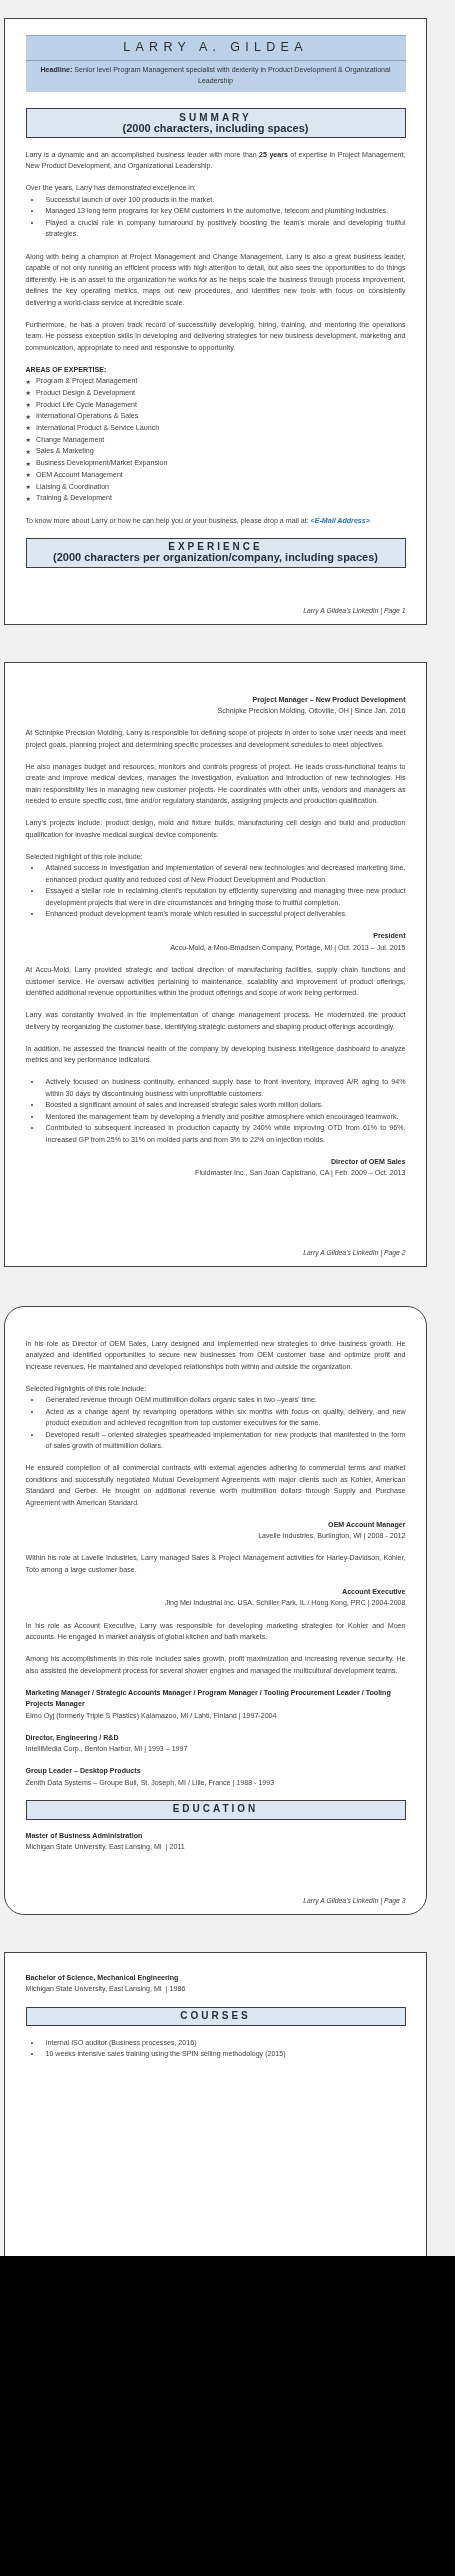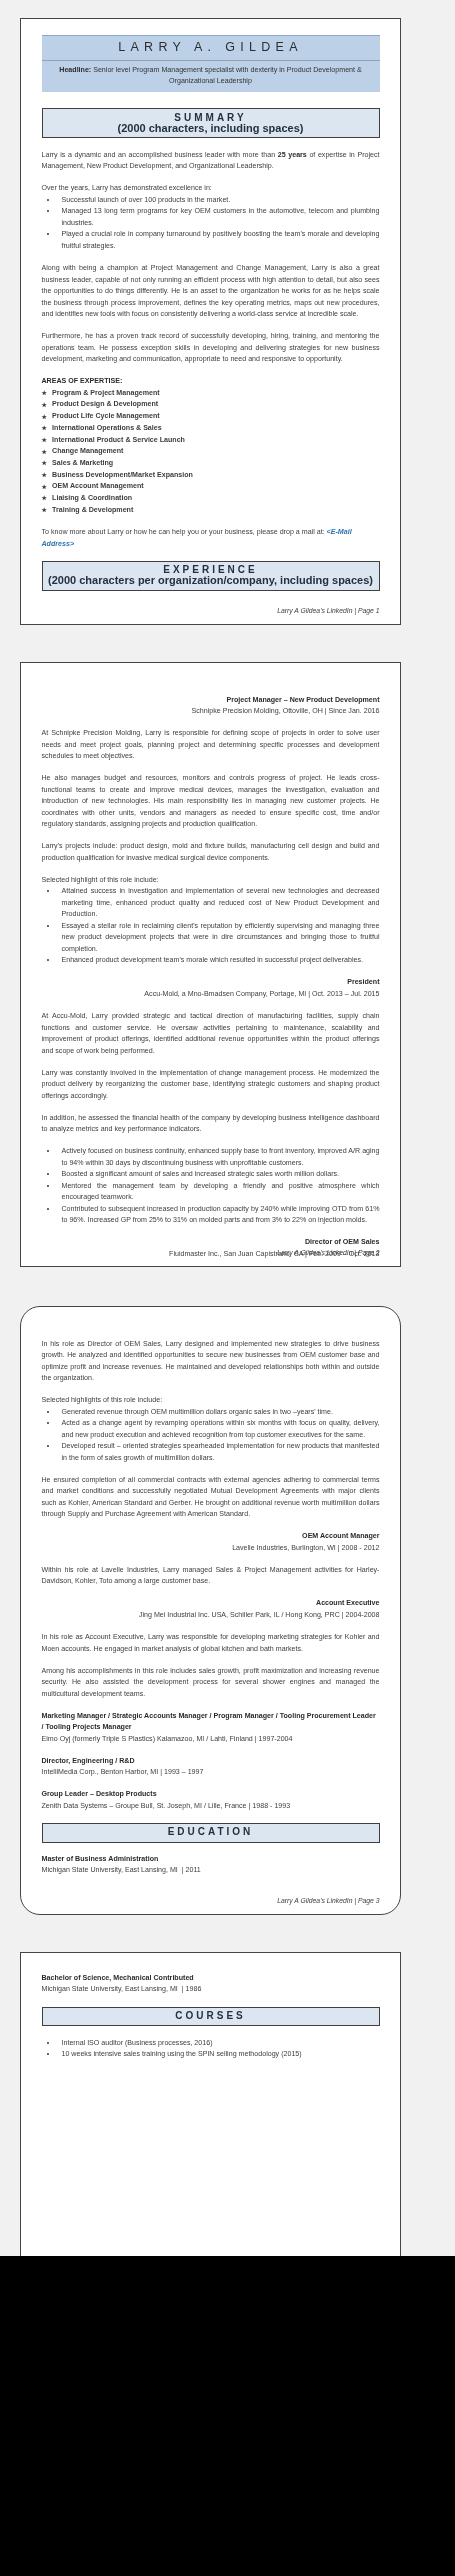--- a/index.html
+++ b/index.html
@@ -1,18 +1,18 @@
 <!DOCTYPE html>
 <html style="font-size:12px"><head>
 <meta charset="utf-8">
 <style>
   html, body { margin: 0; padding: 0; background: #f1f1f1; }
   .canvas { width: 455px; overflow: hidden; font-family: "Liberation Sans", sans-serif; color: #3d3d3d; }
   .page {
-    position: relative; box-sizing: border-box; width: 381px; margin-left: 20px;
+    position: relative; box-sizing: border-box; width: 423px; margin-left: 4px;
     background: #ffffff; border: 0.8px solid #454545; padding: 16px 20.5px;
     overflow: hidden; font-size: 7.1px; line-height: 11.5px;
   }
   #page-1 { margin-top: 17.5px; height: 607px; }
   #page-2 { margin-top: 37px; height: 605px; padding-top: 32px; }
   #page-3 { margin-top: 39px; height: 609px; padding-top: 32px; border-radius: 20px; }
   #page-4 { margin-top: 37px; height: 304px; border-bottom: none; padding-top: 20px; }
   .black-band { width: 455px; height: 320px; background: #000000; }
 
   .page p { margin: 0 0 10.6px; }
@@ -30,21 +30,21 @@
   .sec-title { font-weight: bold; letter-spacing: 3px; font-size: 10px; color: #24303f; line-height: 11.4px; }
   .sec-sub { font-weight: bold; font-size: 11px; color: #24303f; line-height: 10.6px; }
 
   .quote { text-align: center; margin: 0 3px 10.6px !important; }
 
   .dot-list { list-style: none; margin: 0 0 10.6px; padding: 0; }
   .dot-list li { position: relative; padding-left: 20px; text-align: justify; }
   .dot-list .dot { position: absolute; left: 5.3px; top: 0; }
 
   .star-list { list-style: none; margin: 0 0 10.6px; padding: 0; }
-  .star-list li { position: relative; padding-left: 10.6px; line-height: 11.7px; font-weight: bold; }
+  .star-list li { position: relative; padding-left: 10.6px; line-height: 11.7px; }
   .star-list .star { position: absolute; left: 0; top: 0.4px; font-size: 6px; }
 
   .role { text-align: right; margin: 0 0 10.6px; }
   .role-left { text-align: left; margin: 0 0 10.6px; }
   .role-title { font-weight: bold; color: #2b2b2b; }
   .role-co { color: #3d3d3d; }
 
   .edu { margin: 0 0 11.4px; }
   .edu-degree { font-weight: bold; color: #2b2b2b; }
 
@@ -192,21 +192,21 @@
     <div class="edu">
       <div class="edu-degree">Master of Business Administration</div>
       <div class="edu-school">Michigan State University, East Lansing, MI &nbsp;| 2011</div>
     </div>
 
     <div class="footer">Larry A Gildea's LinkedIn | Page 3</div>
   </div>
 
   <div class="page" id="page-4">
     <div class="edu">
-      <div class="edu-degree">Bachelor of Science, Mechanical Contributed</div>
+      <div class="edu-degree">Bachelor of Science, Mechanical Engineering</div>
       <div class="edu-school">Michigan State University, East Lansing, MI &nbsp;| 1986</div>
     </div>
 
     <div class="sec-box">
       <div class="sec-title">COURSES</div>
     </div>
 
     <ul class="dot-list">
       <li><span class="dot">•</span><span>Internal ISO auditor (Business processes, 2016)</span></li>
       <li><span class="dot">•</span><span>10 weeks intensive sales training using the SPIN selling methodology (2015)</span></li>

